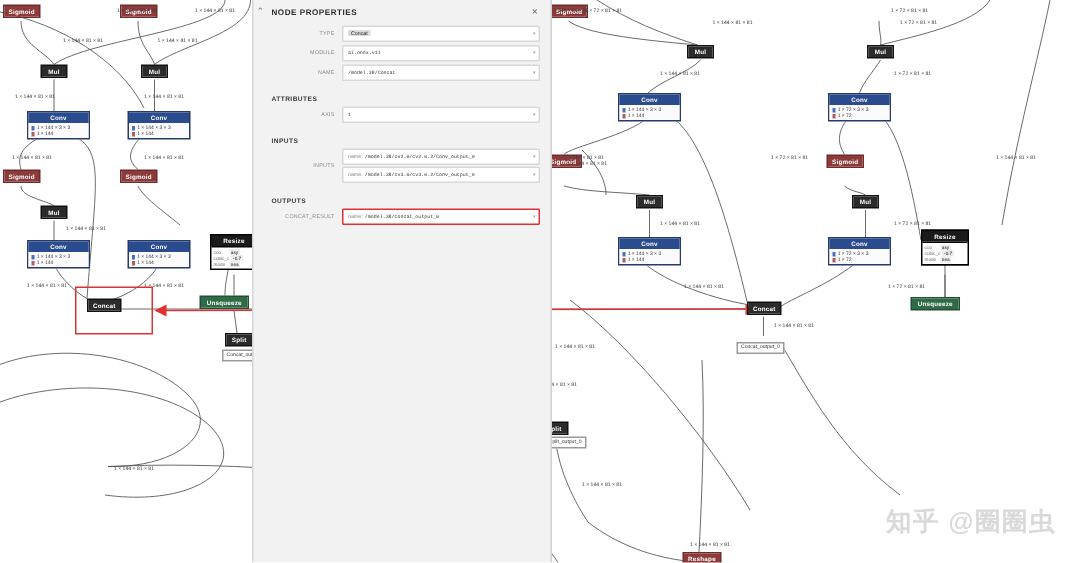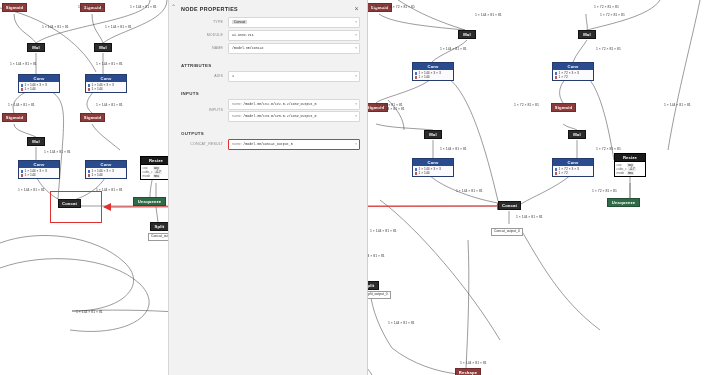--- a/index.html
+++ b/index.html
@@ -396,20 +396,21 @@
       <div class="elabel" style="left: 76px; top: 311px;">1 × 144 × 81 × 81</div>
       <div class="elabel" style="left: 388px; top: 322px;">1 × 144 × 81 × 81</div>
       <div class="elabel" style="left: 460px; top: 362px;">1 × 144 × 81 × 81</div>
       <div class="elabel" style="left: 370px; top: 230px;">1 × 144 × 81 × 81</div>
       <div class="elabel" style="left: 358px; top: 255px;">1 × 144 × 81 × 81</div>
       <div class="elabel" style="left: 366px; top: 6px;">1 × 144 × 81 × 81</div>
     </div>
 
   <div class="selbox" id="selrect" style="left: 50px; top: 191px; width: 52px; height: 32px;"></div>
 
+  <div class="wmark">知乎 @圈圈虫</div>
 </div>
 
 <div id="panel">
   <span class="backchev">⌃</span>
   <div class="ptitle">NODE PROPERTIES</div>
   <div class="closeb">×</div>
 
   <div class="spacer"></div>
 
   <div id="hdr-fields">

